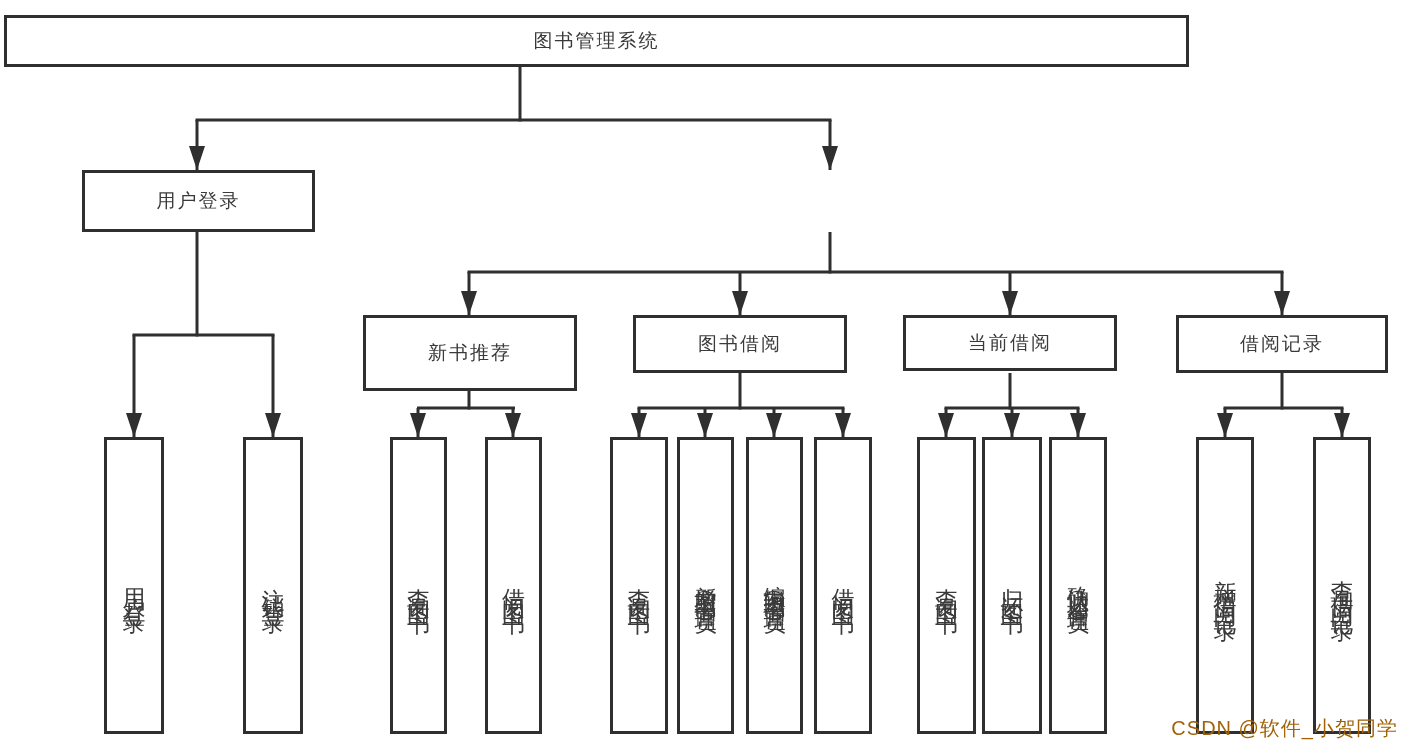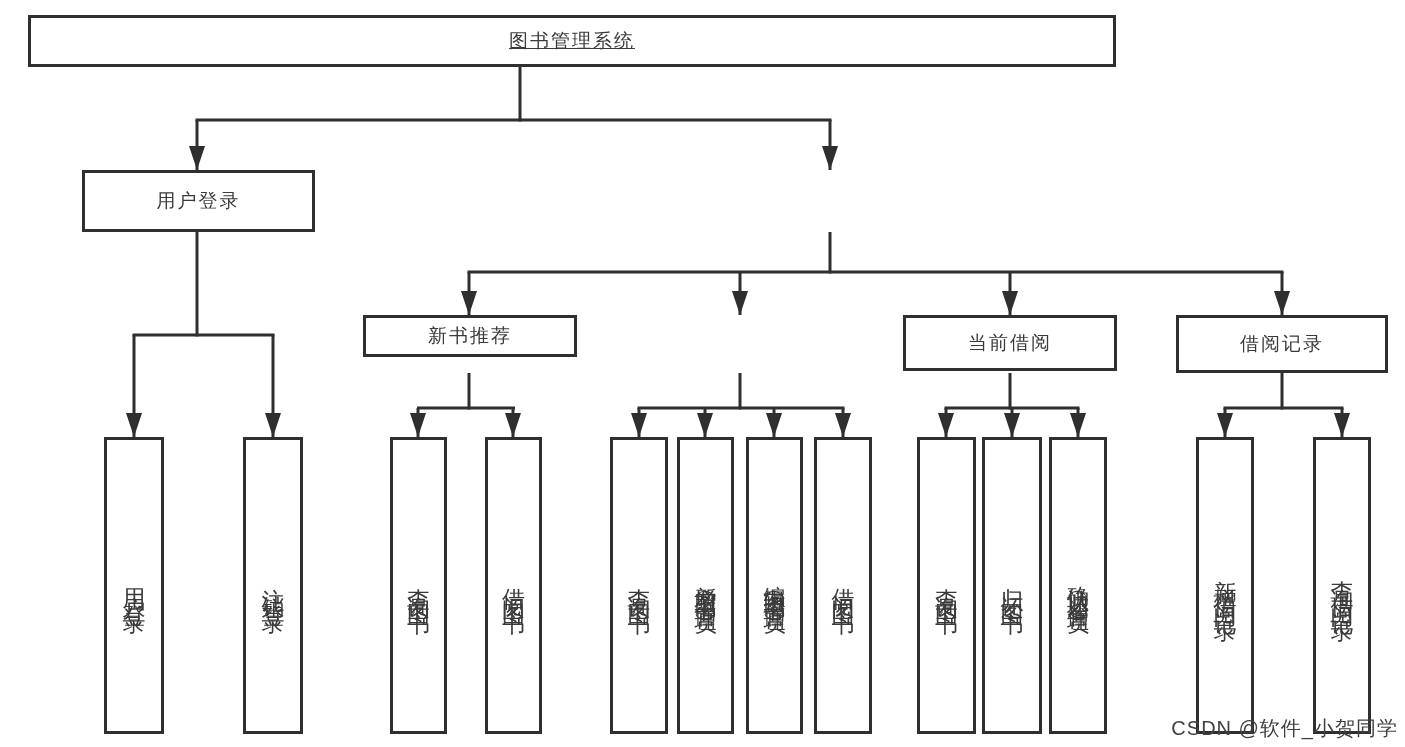--- a/index.html
+++ b/index.html
@@ -42,21 +42,21 @@
   }
   .vnode.long span {
     font-size: 22px;
     letter-spacing: 4px;
   }
   .watermark {
     position: absolute;
     right: 7px;
     bottom: 5px;
     font-size: 20px;
-    color: #404040;
+    color: #a16207;
     letter-spacing: 1px;
     white-space: nowrap;
     z-index: 5;
   }
 </style>
 </head>
 <body>
 
 <div class="canvas">
 
@@ -118,25 +118,26 @@
 
       <g>
         <line x1="1282" y1="373" x2="1282" y2="409.5"></line>
         <line x1="1223.5" y1="408" x2="1343.5" y2="408"></line>
         <line x1="1225" y1="408" x2="1225" y2="437" marker-end="url(#arrowhead)"></line>
         <line x1="1342" y1="408" x2="1342" y2="437" marker-end="url(#arrowhead)"></line>
       </g>
     </g>
   </svg>
 
-  <div class="node hnode" style="left:28px; top:15px; width:1088px; height:52px;text-decoration:underline;">图书管理系统</div>
+  <div class="node hnode" style="left:4px; top:15px; width:1185px; height:52px;">图书管理系统</div>
 
   <div class="node hnode" style="left:82px; top:170px; width:233px; height:62px;">用户登录</div>
 
-  <div class="node hnode" style="left:363px; top:315px; width:214px; height:42px;">新书推荐</div>
+  <div class="node hnode" style="left:363px; top:315px; width:214px; height:76px;">新书推荐</div>
+  <div class="node hnode" style="left:633px; top:315px; width:214px; height:58px;">图书借阅</div>
   <div class="node hnode" style="left:903px; top:315px; width:214px; height:56px;">当前借阅</div>
   <div class="node hnode" style="left:1176px; top:315px; width:212px; height:58px;">借阅记录</div>
 
   <div class="node vnode" style="left:104px; top:437px; width:60px; height:297px;">
     <span>用户登录</span>
   </div>
   <div class="node vnode" style="left:243px; top:437px; width:60px; height:297px;">
     <span>注销登录</span>
   </div>
 

